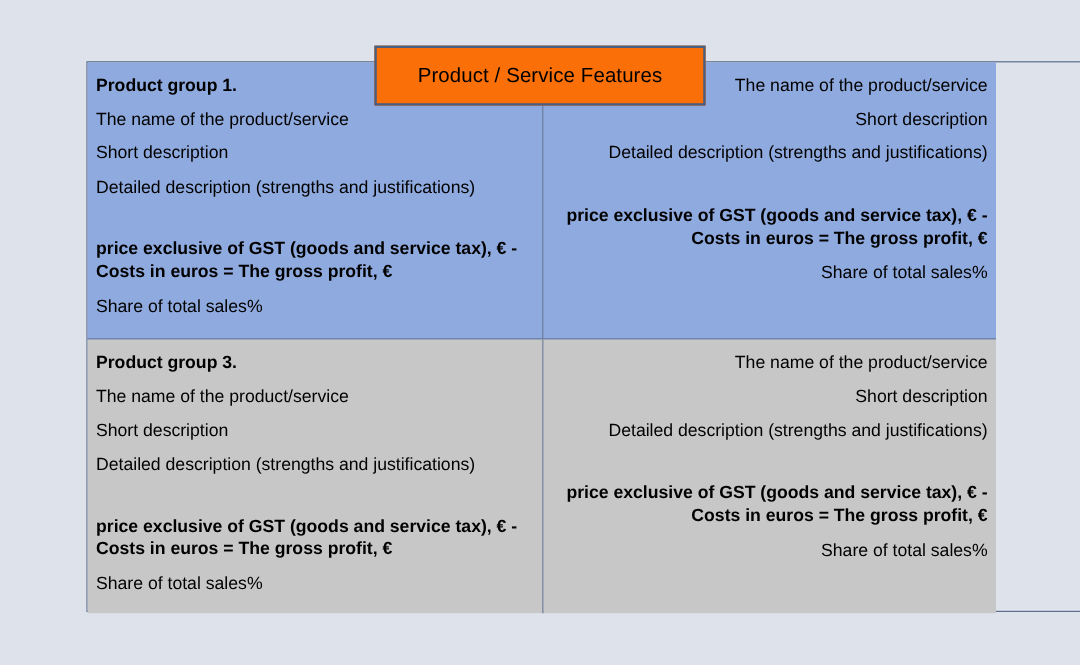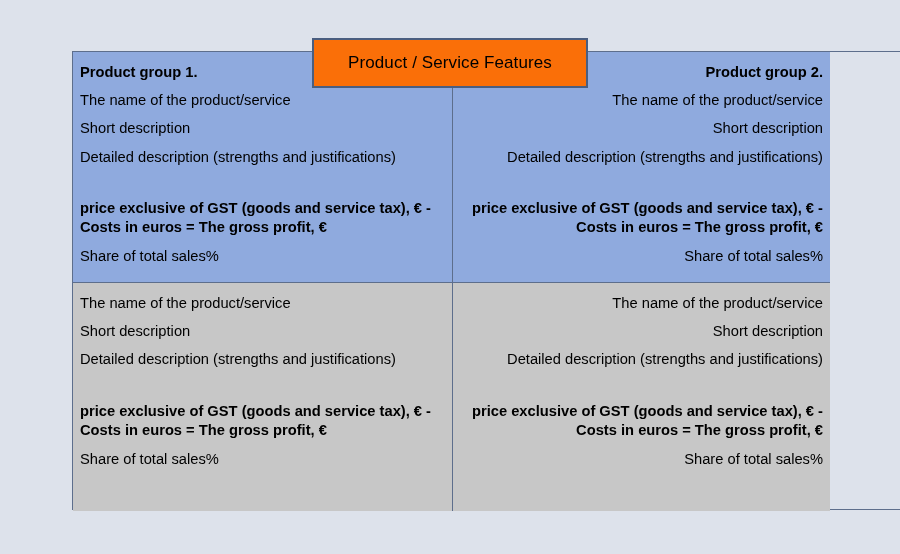--- a/index.html
+++ b/index.html
@@ -98,30 +98,30 @@
       <p class="title">Product group 1.</p>
       <p>The name of the product/service</p>
       <p>Short description</p>
       <p>Detailed description (strengths and justifications)</p>
       <p class="spacer"></p>
       <p class="price">price exclusive of GST (goods and service tax), € - Costs in euros =  The gross profit, €</p>
       <p>Share of total sales%</p>
     </div>
 
     <div class="quad blue q-tr align-right">
-      <p class="title">Product group 2.</p>
       <p>The name of the product/service</p>
       <p>Short description</p>
       <p>Detailed description (strengths and justifications)</p>
       <p class="spacer"></p>
       <p class="price">price exclusive of GST (goods and service tax), € - Costs in euros =  The gross profit, €</p>
       <p>Share of total sales%</p>
     </div>
 
     <div class="quad gray q-bl align-left">
+      <p class="title">Product group 3.</p>
       <p>The name of the product/service</p>
       <p>Short description</p>
       <p>Detailed description (strengths and justifications)</p>
       <p class="spacer"></p>
       <p class="price">price exclusive of GST (goods and service tax), € - Costs in euros =  The gross profit, €</p>
       <p>Share of total sales%</p>
     </div>
 
     <div class="quad gray align-right">
       <p>The name of the product/service</p>

